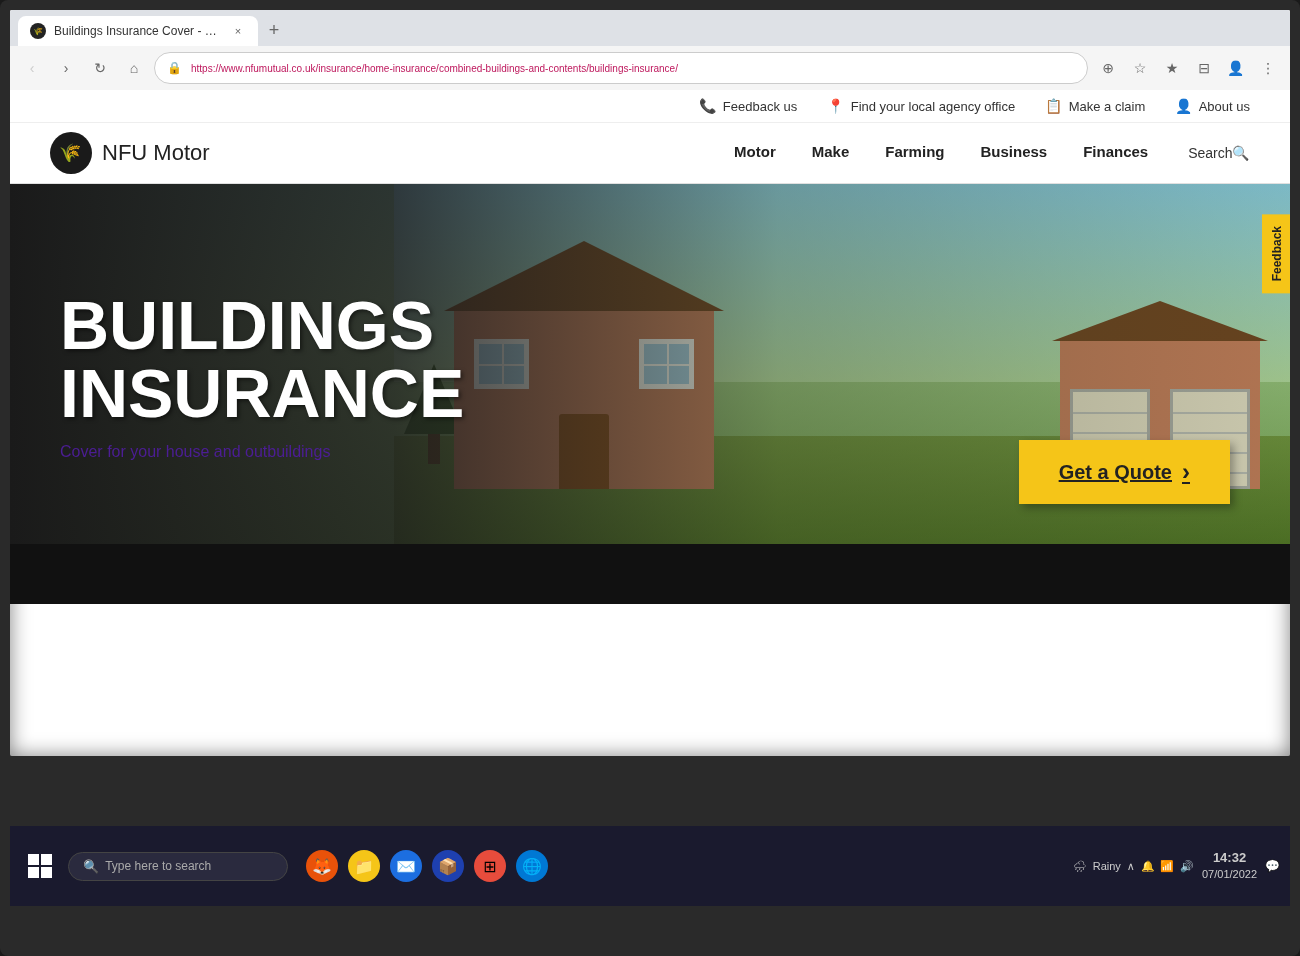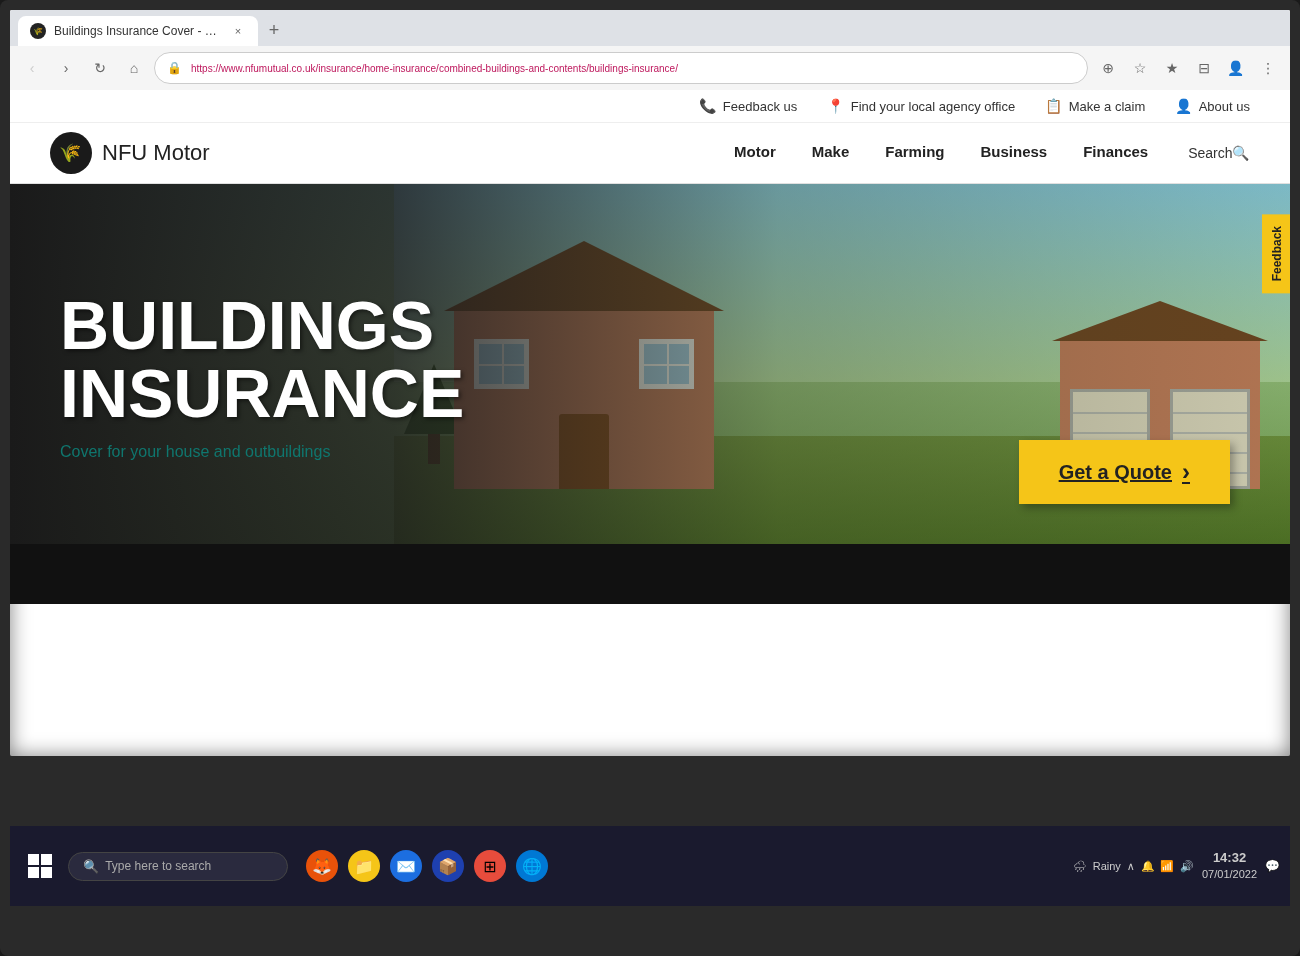--- a/index.html
+++ b/index.html
@@ -417,21 +417,21 @@
       line-height: 1.0;
       text-transform: uppercase;
       font-family: 'Arial Black', Arial, sans-serif;
       text-shadow: 2px 2px 4px rgba(0,0,0,0.5);
       max-width: 500px;
       margin-top: 24px;
     }
 
     .hero-subtitle {
       font-size: 16px;
-      color: #0f766e;
+      color: #4c1d95;
       margin-top: 16px;
       font-weight: 400;
     }
 
     
     .quote-btn-container {
       position: absolute;
       bottom: 40px;
       right: 60px;
       z-index: 4;

